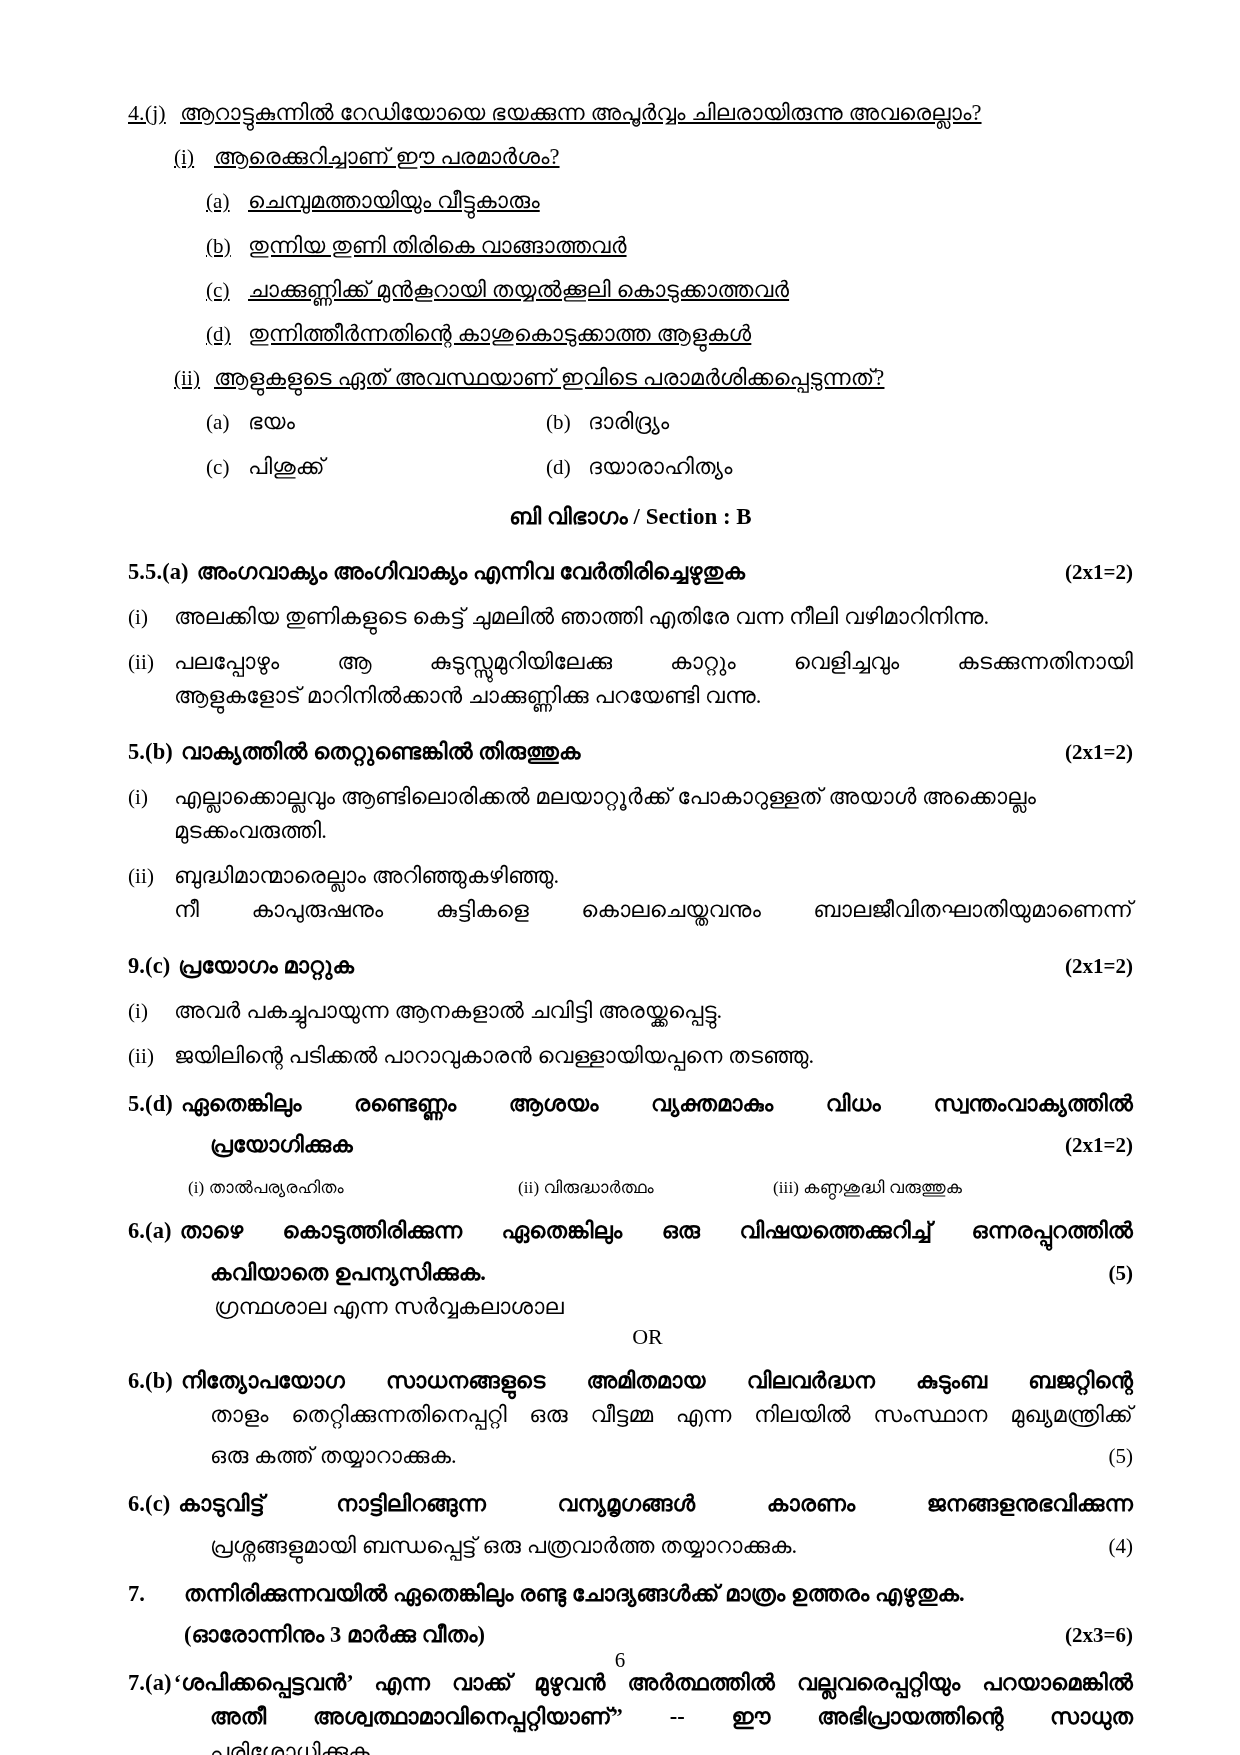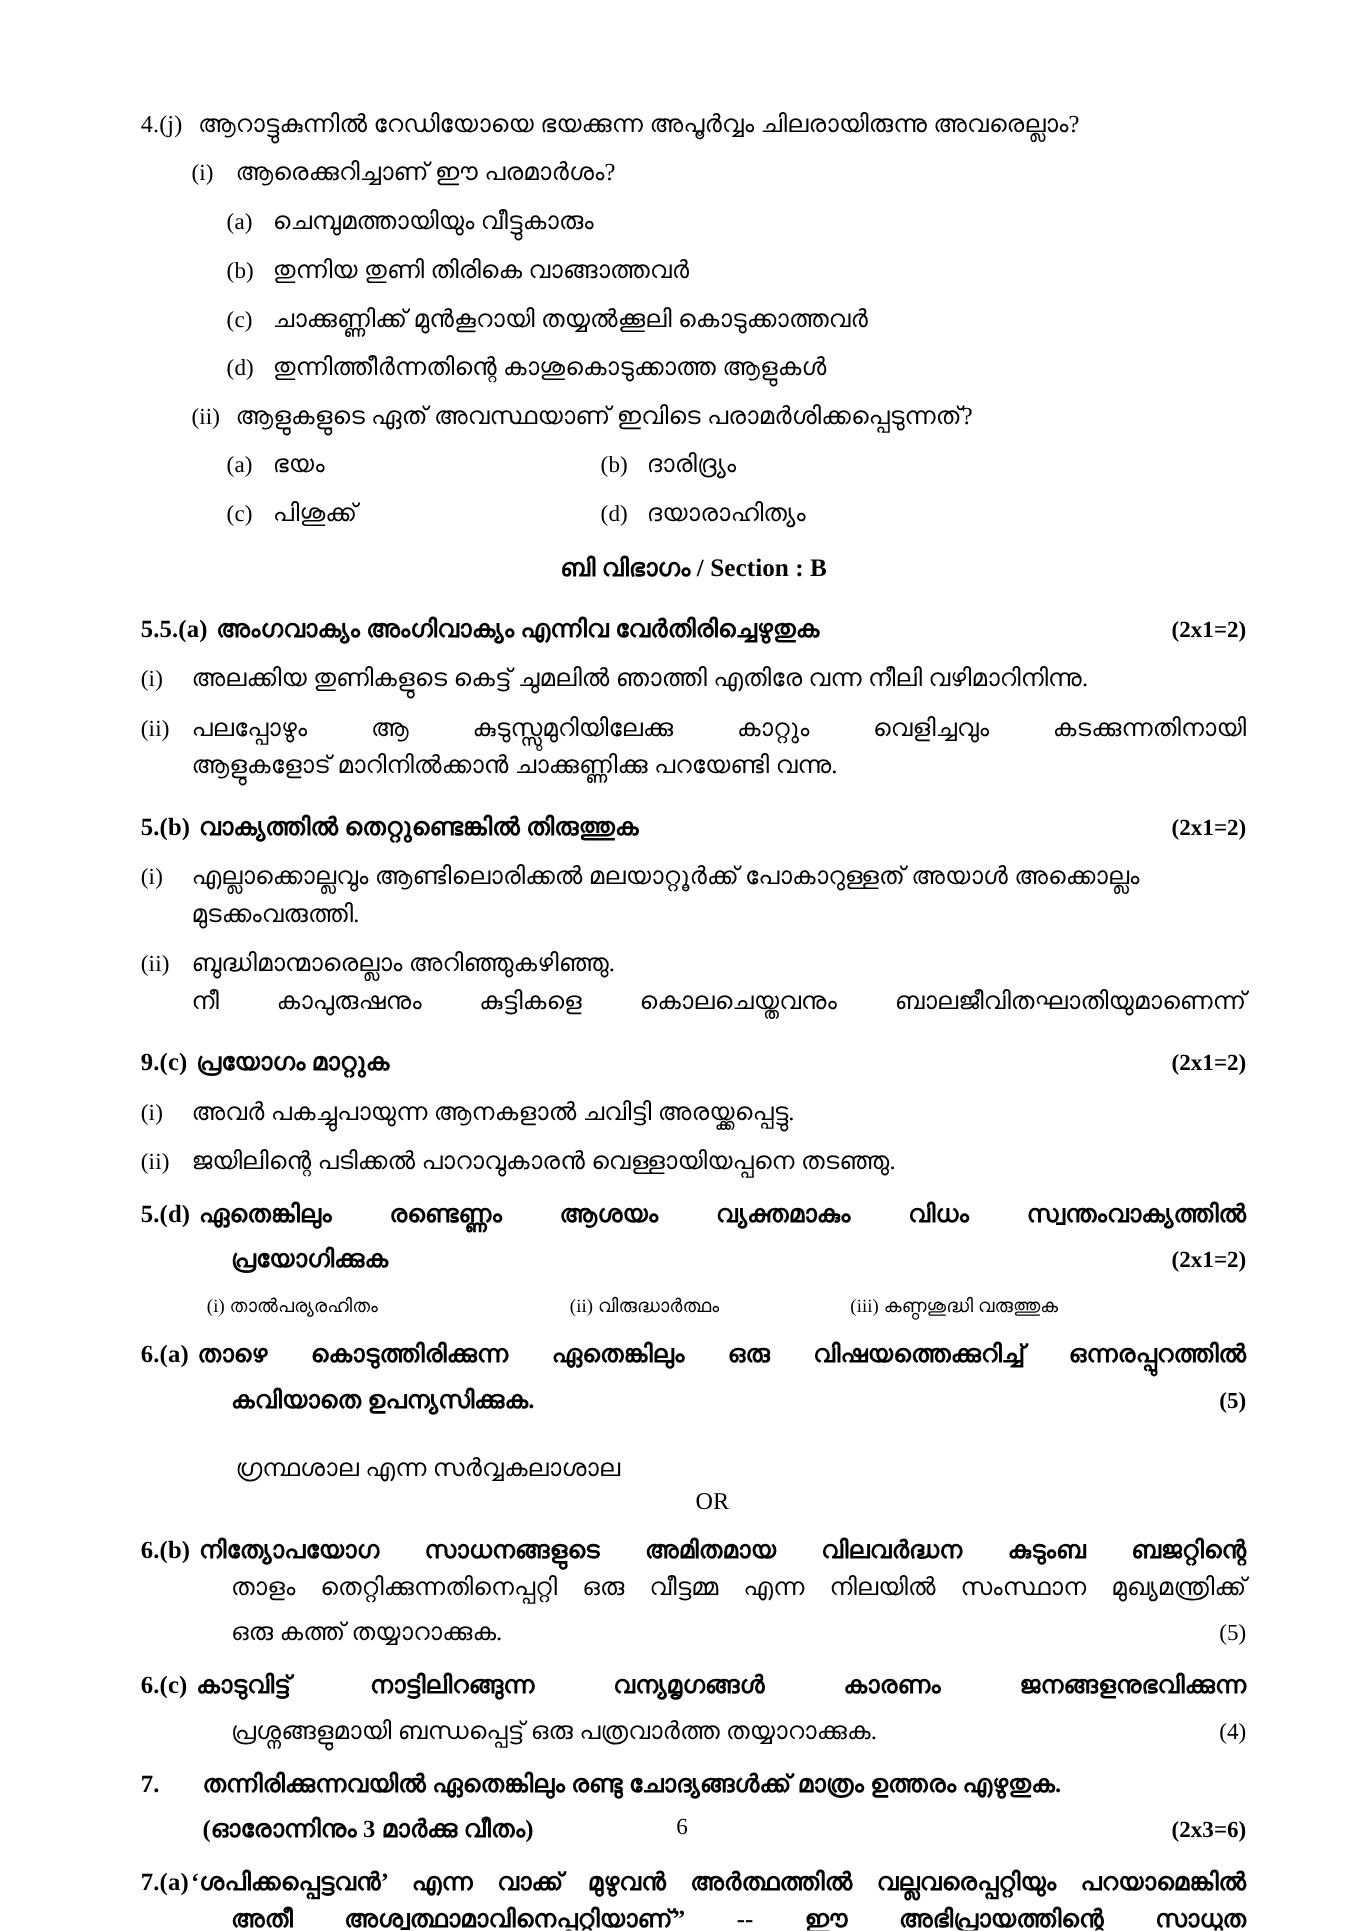--- a/index.html
+++ b/index.html
@@ -28,20 +28,21 @@
     left: 128px;
     top: 96px;
     width: 1005px;
   }
 
   
   .row {
     display: flex;
     align-items: baseline;
     width: 100%;
+    text-decoration: underline;
   }
   .marker {
     flex: 0 0 auto;
     white-space: nowrap;
   }
   .txt {
     flex: 1 1 auto;
   }
   .marks {
     flex: 0 0 auto;
@@ -156,21 +157,21 @@
     text-align: justify;
     text-align-last: justify;
   }
   .or-line {
     text-align: center;
     font-size: 22px;
     font-family: "Liberation Serif", serif;
   }
   .left-indent-line {
     padding-left: 82px;
-    margin-top: 28px;
+    margin-top: 0;
     font-size: 22.5px;
   }
 
   .three-col {
     display: flex;
     margin-top: 12px;
     padding-left: 60px;
     font-size: 17px;
   }
   .three-col .c1 { width: 330px; }

